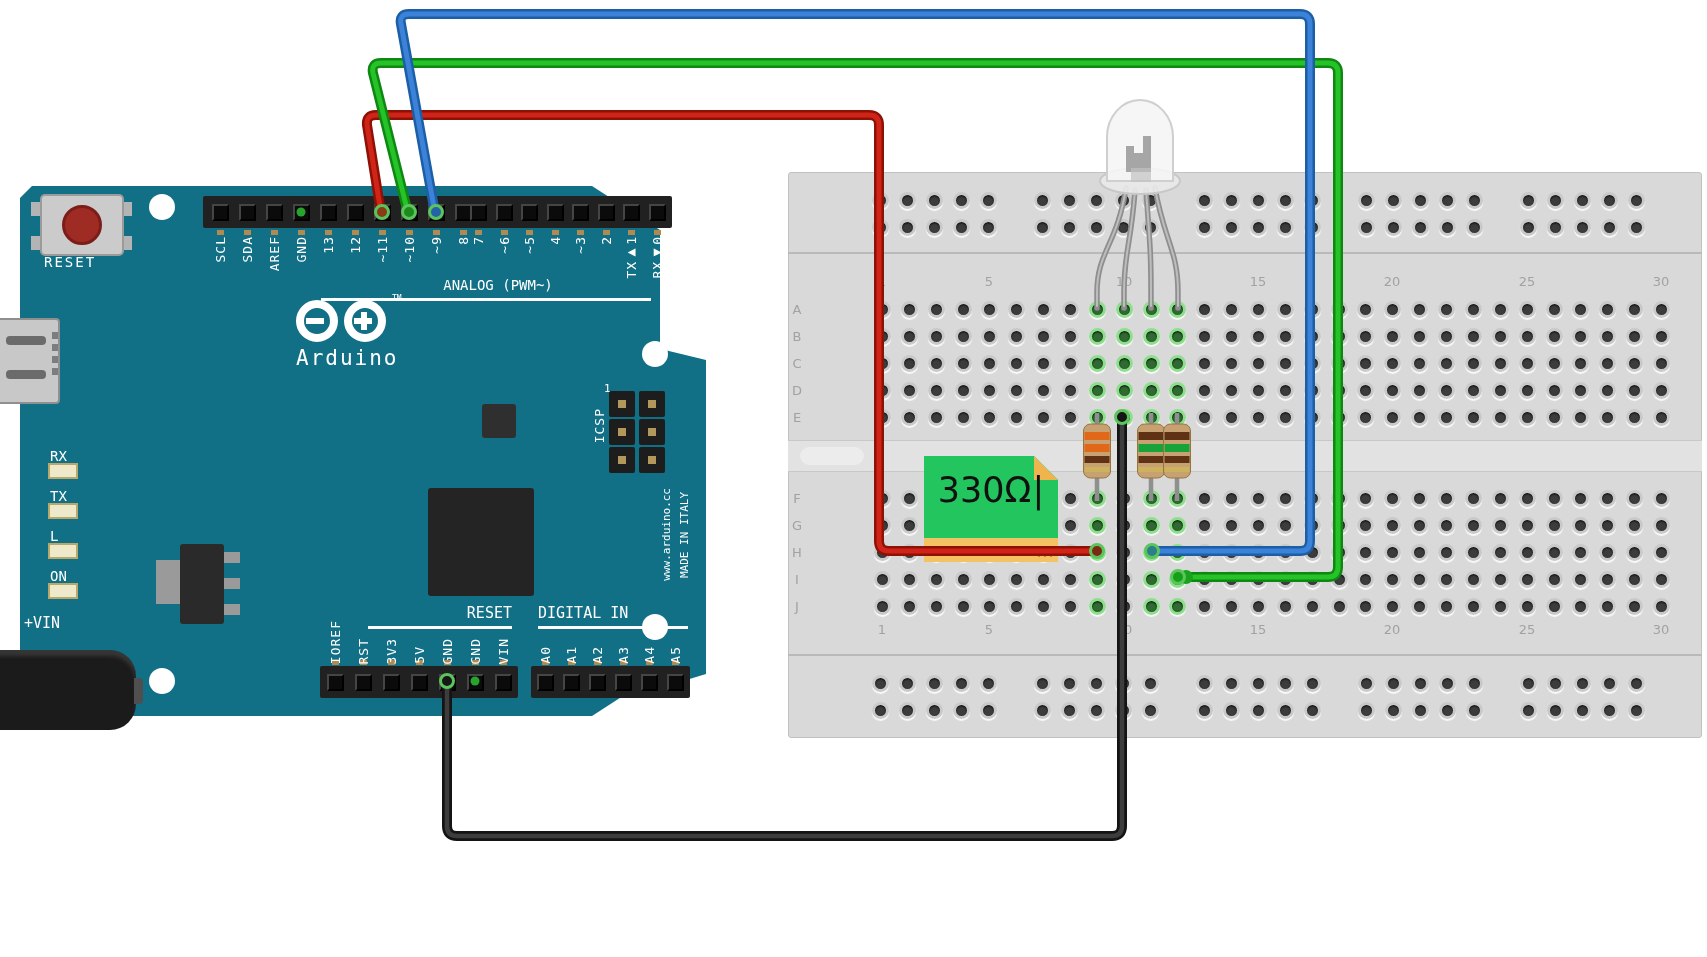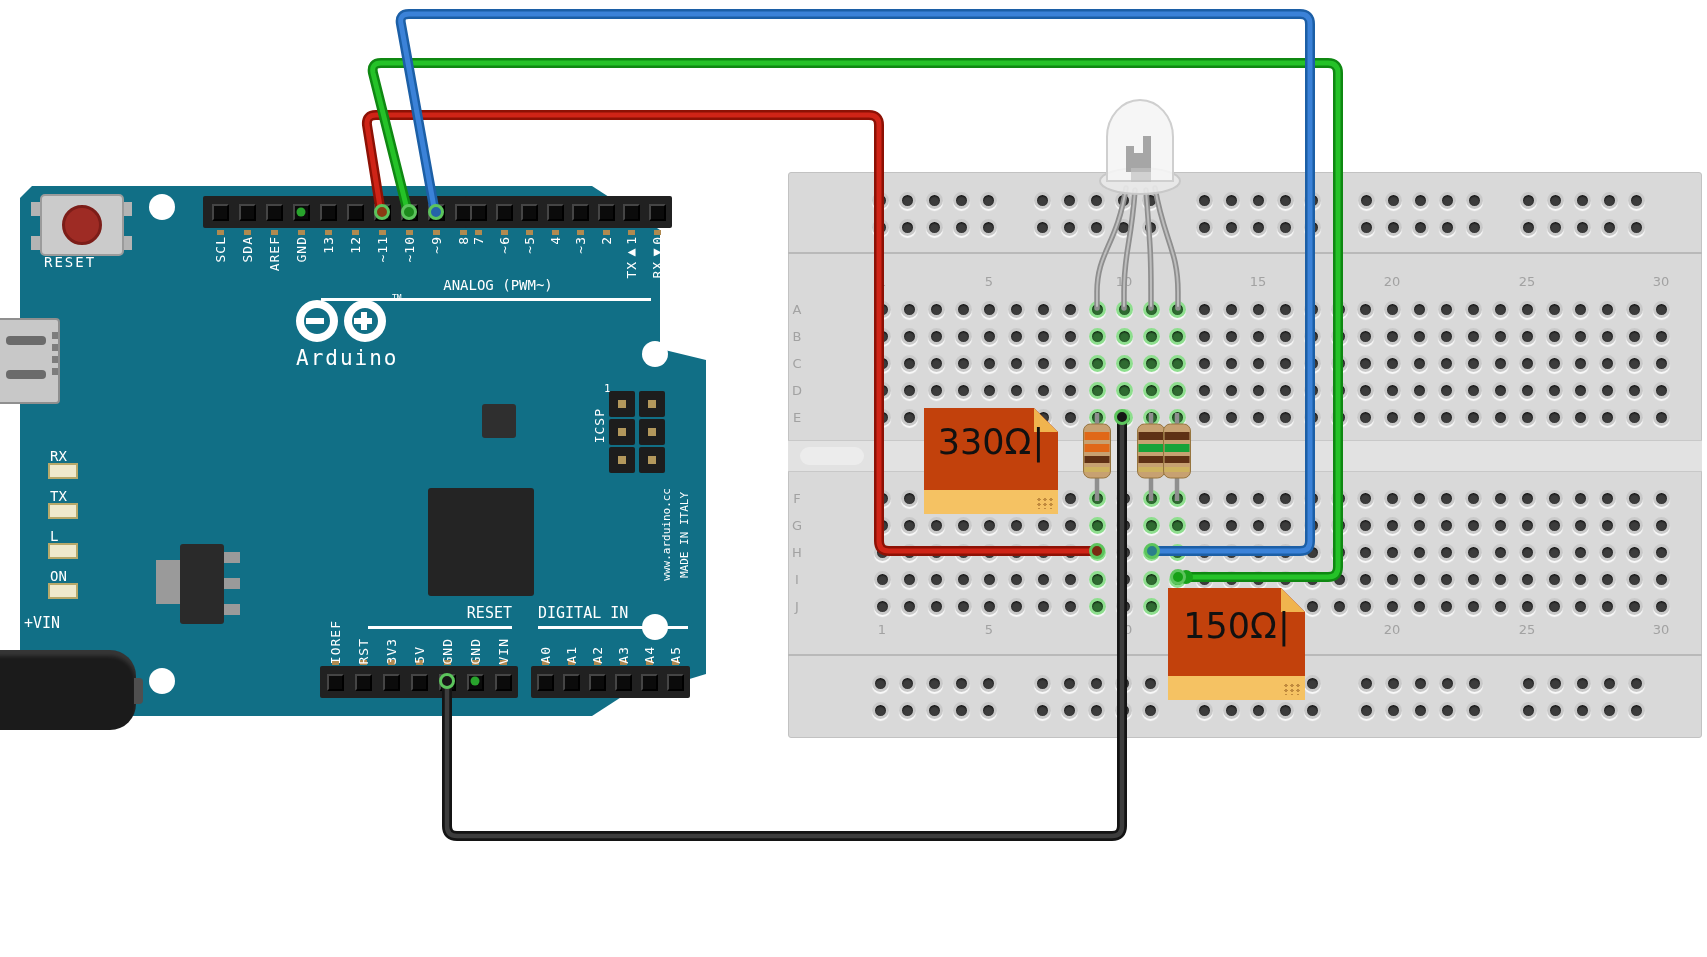--- a/index.html
+++ b/index.html
@@ -30,22 +30,22 @@
           border:1px solid #c2c2c2;border-radius:3px;box-sizing:border-box;}
   .bbline{position:absolute;background:#b9b9b9;height:2px;width:914px;left:788px;}
   .channel{position:absolute;left:788px;top:440px;width:914px;height:32px;background:#e2e2e2;
            border-top:1px solid #c8c8c8;border-bottom:1px solid #c8c8c8;box-sizing:border-box;}
   .chslot{position:absolute;left:800px;top:447px;width:64px;height:18px;background:#ececec;border-radius:9px;}
   .hole{position:absolute;width:11px;height:11px;border-radius:50%;background:#3c3c3c;border:3px solid #c9c9c9;
         box-shadow:0 2px 1px rgba(255,255,255,.85), inset 0 1px 2px rgba(0,0,0,.9);}
   .hole.glow{border-color:#8ede8e;background:#2f6b31;}
   .bblabel{position:absolute;color:#a2a2a2;font:13px "DejaVu Sans",sans-serif;transform:translate(-50%,-50%);}
   
-  .note{position:absolute;background:#c2410c;clip-path:polygon(0 0,calc(100% - 24px) 0,100% 24px,100% 100%,0 100%);
-        box-shadow:1px 1px 2px rgba(0,0,0,.25);}
+  .note{position:absolute;background:#22c55e;clip-path:polygon(0 0,calc(100% - 24px) 0,100% 24px,100% 100%,0 100%);
+        box-shadow:1px 1px 2px rgba(0,0,0,.25);margin-top:48px;}
   .note-fold{position:absolute;top:0;right:0;width:24px;height:24px;background:#f0b44e;
         clip-path:polygon(0 0,0 100%,100% 100%);}
   .note-strip{position:absolute;left:0;right:0;bottom:0;height:24px;background:#f5c263;}
   .note-dots{position:absolute;right:5px;bottom:5px;width:17px;height:12px;
         background-image:radial-gradient(#c08a3e 1.5px, transparent 1.6px);background-size:6px 5px;}
   .note-text{position:absolute;left:0;top:14px;width:100%;text-align:center;color:#111;
         font:35px "DejaVu Sans",sans-serif;}
   .cursor{font:35px "DejaVu Sans",sans-serif;margin-left:1px;}
   
   .chip{position:absolute;background:#242424;border-radius:3px;}
@@ -490,27 +490,20 @@
       <div class="bblabel" style="left: 1661px; top: 629px;">30</div>
     </div>
 
   <div class="note" style="left:924px;top:408px;width:134px;height:106px">
     <div class="note-fold"></div>
     <div class="note-strip">
         <span class="note-dots"></span>
       </div>
     <div class="note-text"><span>330Ω</span><span class="cursor">|</span></div>
   </div>
-  <div class="note" style="left:1168px;top:588px;width:137px;height:112px">
-    <div class="note-fold"></div>
-    <div class="note-strip">
-        <span class="note-dots"></span>
-      </div>
-    <div class="note-text" style="top:18px"><span>150Ω</span><span class="cursor">|</span></div>
-  </div>
 
   <div class="board"></div>
   <div class="board-tab"></div>
   <div class="mount" style="left:149px;top:194px"></div>
   <div class="mount" style="left:642px;top:341px"></div>
   <div class="mount" style="left:642px;top:614px"></div>
   <div class="mount" style="left:149px;top:668px"></div>
 
   <div class="abs" style="left:31px;top:202px;width:10px;height:14px;background:#b4b4b4"></div>
   <div class="abs" style="left:31px;top:236px;width:10px;height:14px;background:#b4b4b4"></div>

